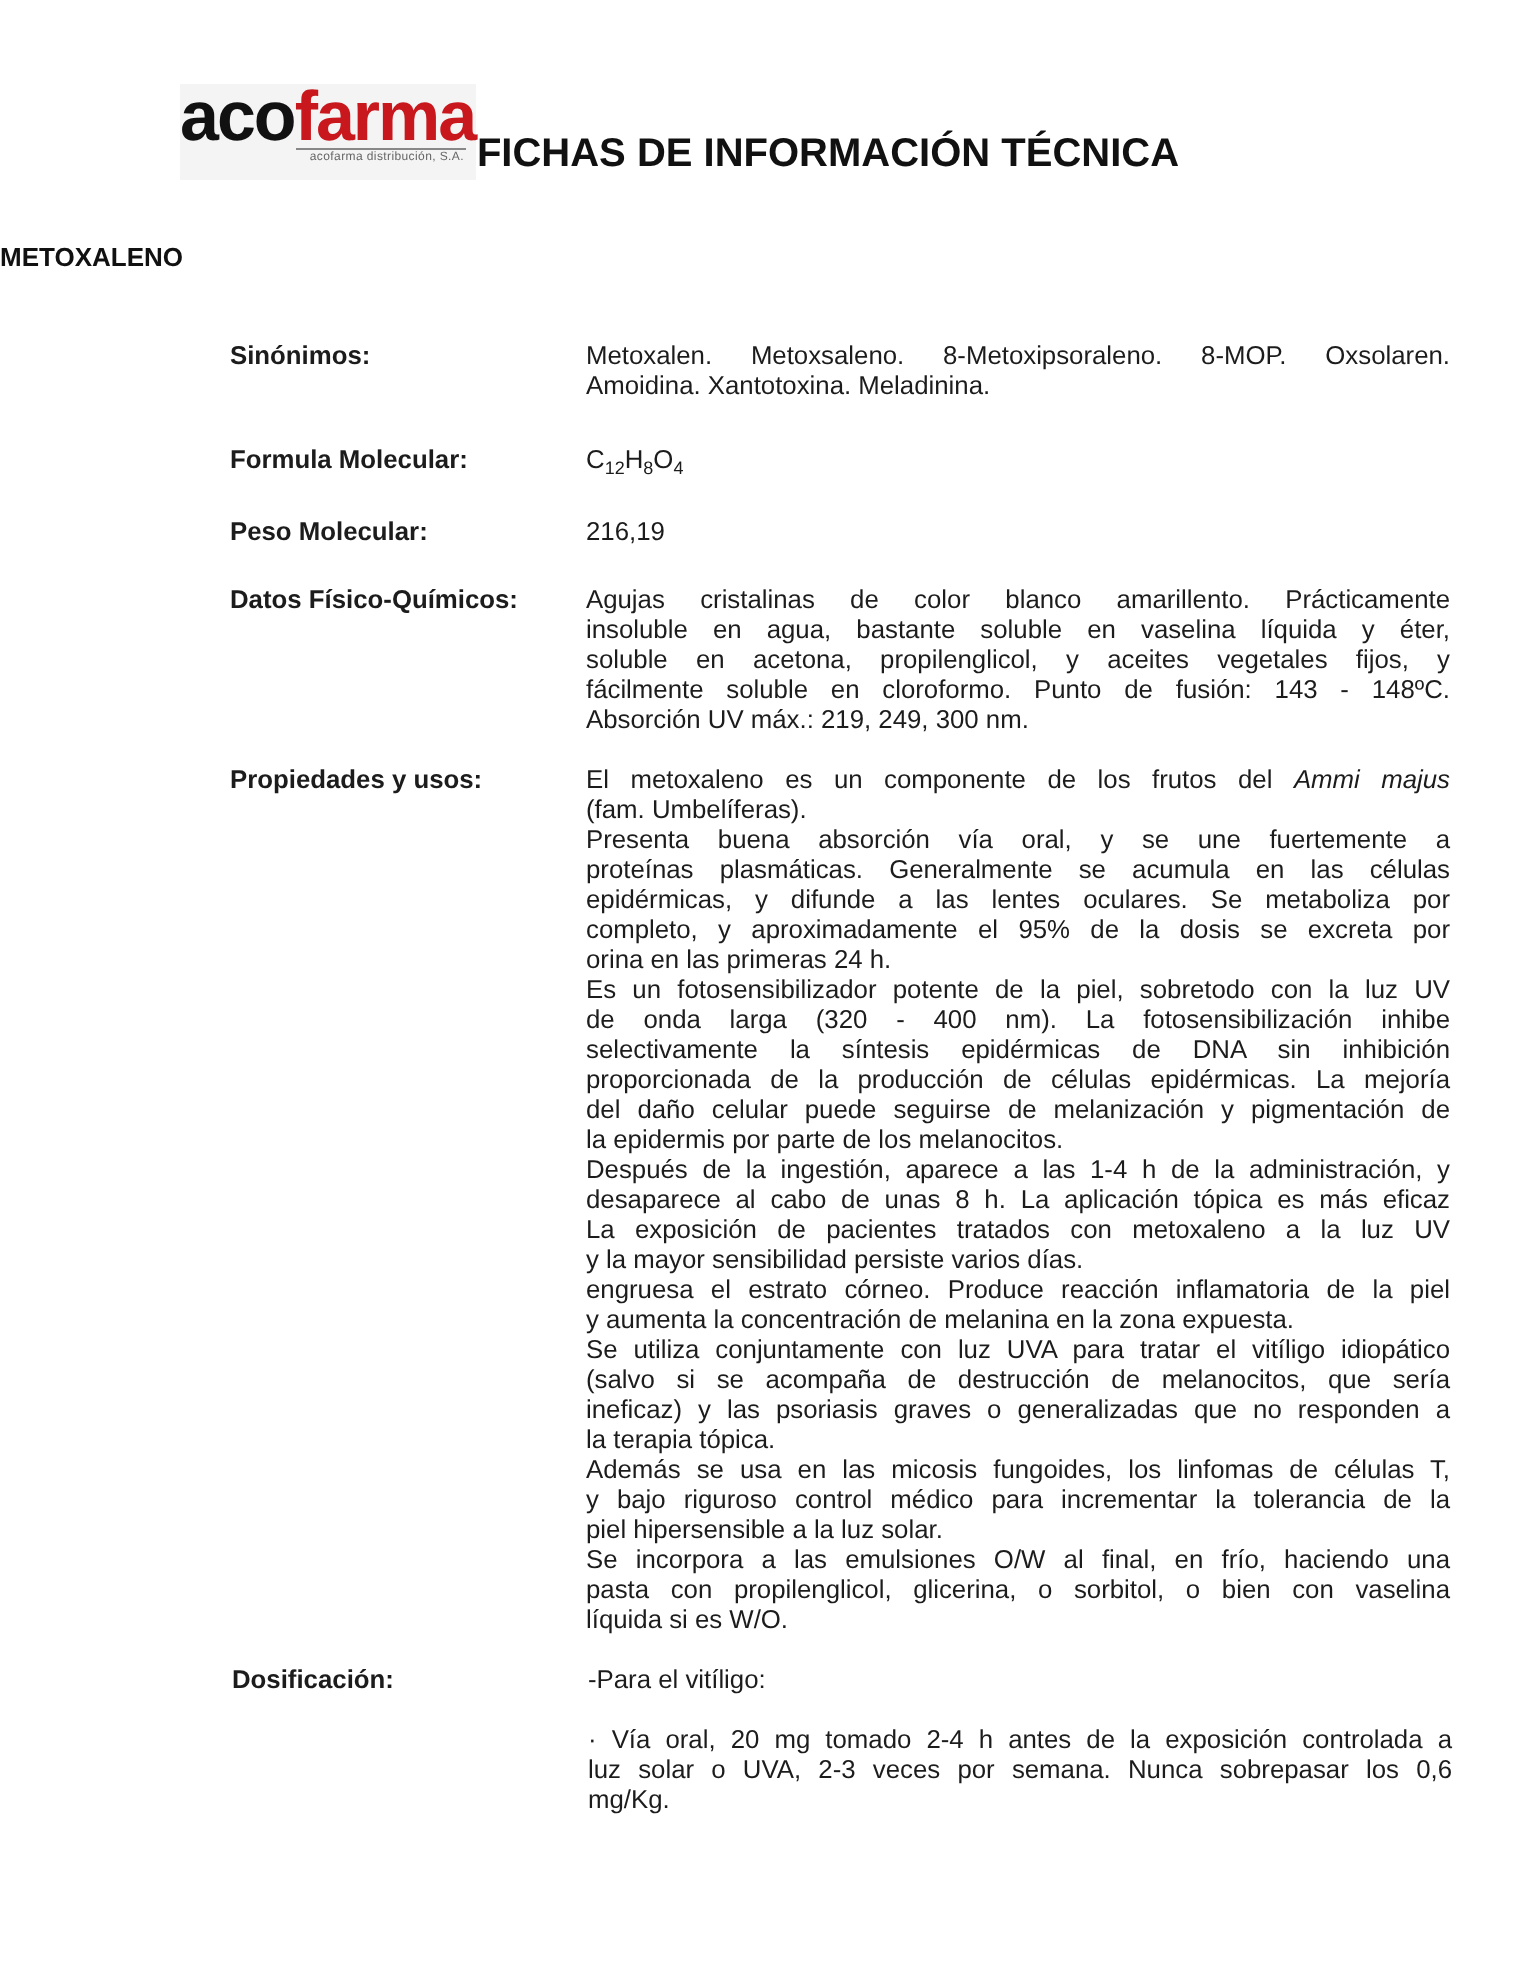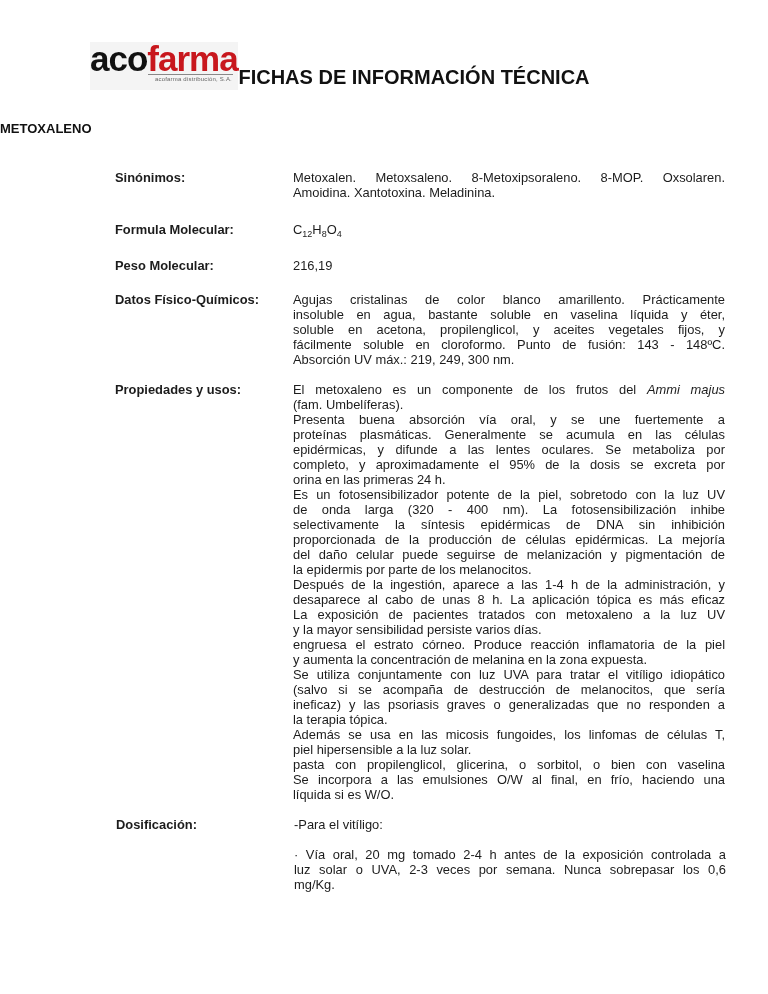--- a/index.html
+++ b/index.html
@@ -125,23 +125,24 @@
           <div class="ln">desaparece al cabo de unas 8 h. La aplicación tópica es más eficaz</div>
           <div class="ln">La exposición de pacientes tratados con metoxaleno a la luz UV</div>
           <div class="ln end">y la mayor sensibilidad persiste varios días.</div>
           <div class="ln">engruesa el estrato córneo. Produce reacción inflamatoria de la piel</div>
           <div class="ln end">y aumenta la concentración de melanina en la zona expuesta.</div>
           <div class="ln">Se utiliza conjuntamente con luz UVA para tratar el vitíligo idiopático</div>
           <div class="ln">(salvo si se acompaña de destrucción de melanocitos, que sería</div>
           <div class="ln">ineficaz) y las psoriasis graves o generalizadas que no responden a</div>
           <div class="ln end">la terapia tópica.</div>
           <div class="ln">Además se usa en las micosis fungoides, los linfomas de células T,</div>
+          <div class="ln">y bajo riguroso control médico para incrementar la tolerancia de la</div>
           <div class="ln end">piel hipersensible a la luz solar.</div>
+          <div class="ln">Se incorpora a las emulsiones O/W al final, en frío, haciendo una</div>
           <div class="ln">pasta con propilenglicol, glicerina, o sorbitol, o bien con vaselina</div>
-          <div class="ln">Se incorpora a las emulsiones O/W al final, en frío, haciendo una</div>
           <div class="ln end">líquida si es W/O.</div>
         </div>
     </div>
     <div class="row">
       <div class="label">Dosificación:</div>
       <div class="content">
           <div class="ln end">-Para el vitíligo:</div>
           <div class="ln end blank"></div>
           <div class="ln">· Vía oral, 20 mg tomado 2-4 h antes de la exposición controlada a</div>
           <div class="ln">luz solar o UVA, 2-3 veces por semana. Nunca sobrepasar los 0,6</div>

